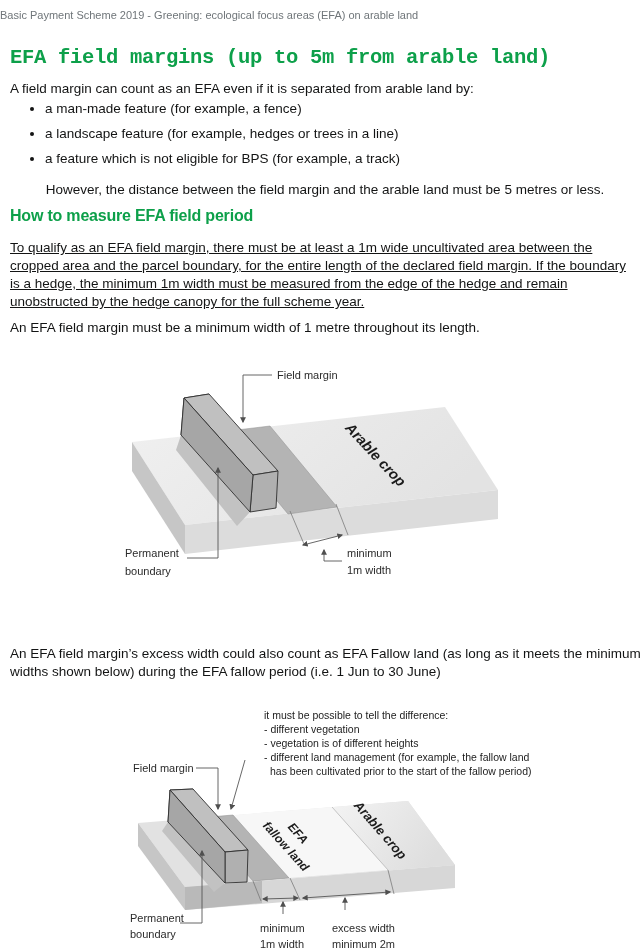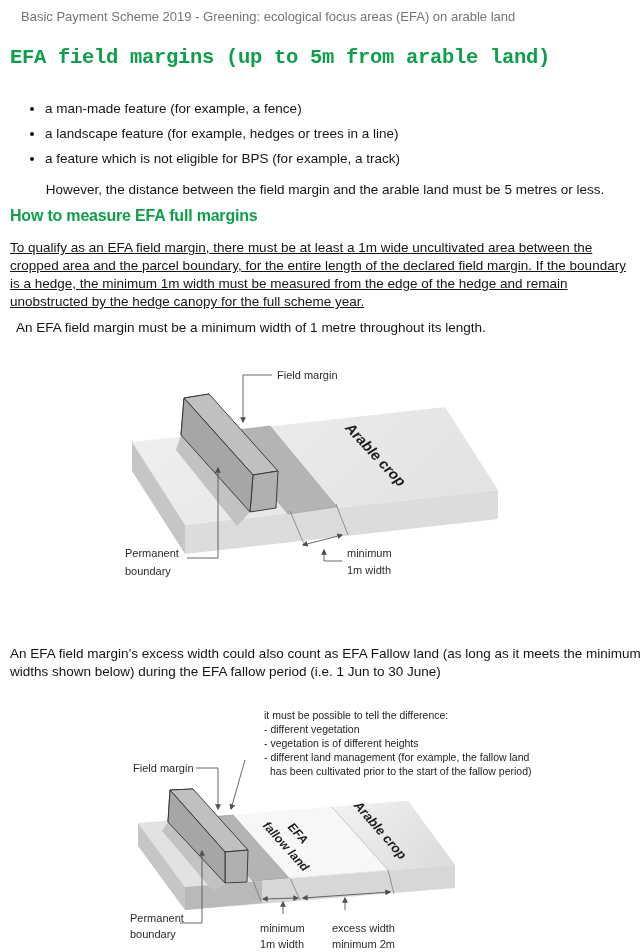--- a/index.html
+++ b/index.html
@@ -1,58 +1,59 @@
 <!DOCTYPE html>
 <html style="--color-accent: #0da04a; --color-muted: #6f7579; --color-text: #121212;"><head>
 <meta charset="utf-8">
 <style>
   html,body{margin:0;padding:0;background:#ffffff;}
   .page{
     position:relative;width:643px;height:952px;background:#fff;overflow:hidden;
     font-family:"Liberation Sans","DejaVu Sans",sans-serif;color:var(--color-text,#121212);
   }
   .abs{position:absolute;}
-  .doc-header{left:21px;top:9px;font-size:13px;color:var(--color-muted,#6f7579);letter-spacing:0;text-align:right;}
+  .doc-header{left:0;top:9px;font-size:11px;color:var(--color-muted,#6f7579);letter-spacing:0;text-align:right;}
   .h1{left:10px;top:46px;font-size:20.5px;font-weight:700;color:var(--color-accent,#0da04a);letter-spacing:-0.3px;font-family:Liberation Mono, monospace;}
   .h2{left:10px;top:207px;font-size:16px;font-weight:700;color:var(--color-accent,#0da04a);letter-spacing:-0.2px;}
   .body-text{font-size:13.5px;line-height:18px;color:#131414;}
   .p-intro{left:10px;top:80px;width:628px;}
   .bullets{left:28px;top:102px;width:600px;margin:0;padding:0 0 0 17px;list-style:disc;}
   .bullets li{font-size:13.5px;line-height:14px;margin-bottom:11px;color:#131414;}
   .p-however{left:10px;top:181px;width:630px;text-align:center;}
   .p-qualify{left:10px;top:239px;width:627px;text-decoration:underline;}
-  .p-min{left:16px;top:319px;width:628px;}
+  .p-min{left:10px;top:319px;width:628px;}
   .p-excess{left:10px;top:645px;width:632px;}
   svg text{font-family:"Liberation Sans","DejaVu Sans",sans-serif;}
   .d-label{font-size:11px;fill:#2b2b2b;}
   .d-ann{font-size:10.5px;fill:#1c1c1c;}
   .d-rot{font-weight:700;font-style:italic;fill:#1b1b1b;}
   .d-line{stroke:#565656;stroke-width:0.9;fill:none;}
   .d-ext{stroke:#6f6f6f;stroke-width:0.7;}
   .edge{stroke:#2f2f2f;stroke-width:0.9;}
 </style>
 </head>
 <body>
 
 <div class="page">
 
   <div class="abs doc-header">Basic Payment Scheme 2019 - Greening: ecological focus areas (EFA) on arable land</div>
 
   <div class="abs h1">EFA field margins (up to 5m from arable land)</div>
 
+  <div class="abs body-text p-intro">A field margin can count as an EFA even if it is separated from arable land by:</div>
 
   <ul class="abs bullets">
     <li>a man-made feature (for example, a fence)</li>
     <li>a landscape feature (for example, hedges or trees in a line)</li>
     <li>a feature which is not eligible for BPS (for example, a track)</li>
   </ul>
 
   <div class="abs body-text p-however">However, the distance between the field margin and the arable land must be 5 metres or less.</div>
 
-  <div class="abs h2">How to measure EFA full margins</div>
+  <div class="abs h2">How to measure EFA field period</div>
 
   <div class="abs body-text p-qualify">To qualify as an EFA field margin, there must be at least a 1m wide uncultivated area between the cropped area and the parcel boundary, for the entire length of the declared field margin. If the boundary is a hedge, the minimum 1m width must be measured from the edge of the hedge and remain unobstructed by the hedge canopy for the full scheme year.</div>
 
   <div class="abs body-text p-min">An EFA field margin must be a minimum width of 1 metre throughout its length.</div>
 
   <svg class="abs" style="left:90px;top:358px;" width="460" height="250" viewBox="0 0 460 250">
     <defs>
       <marker id="ah1" viewBox="0 0 10 10" refX="8" refY="5" markerWidth="6.5" markerHeight="6.5" orient="auto-start-reverse">
         <path d="M0,0 L10,5 L0,10 z" fill="#4f4f4f"></path>
       </marker>

